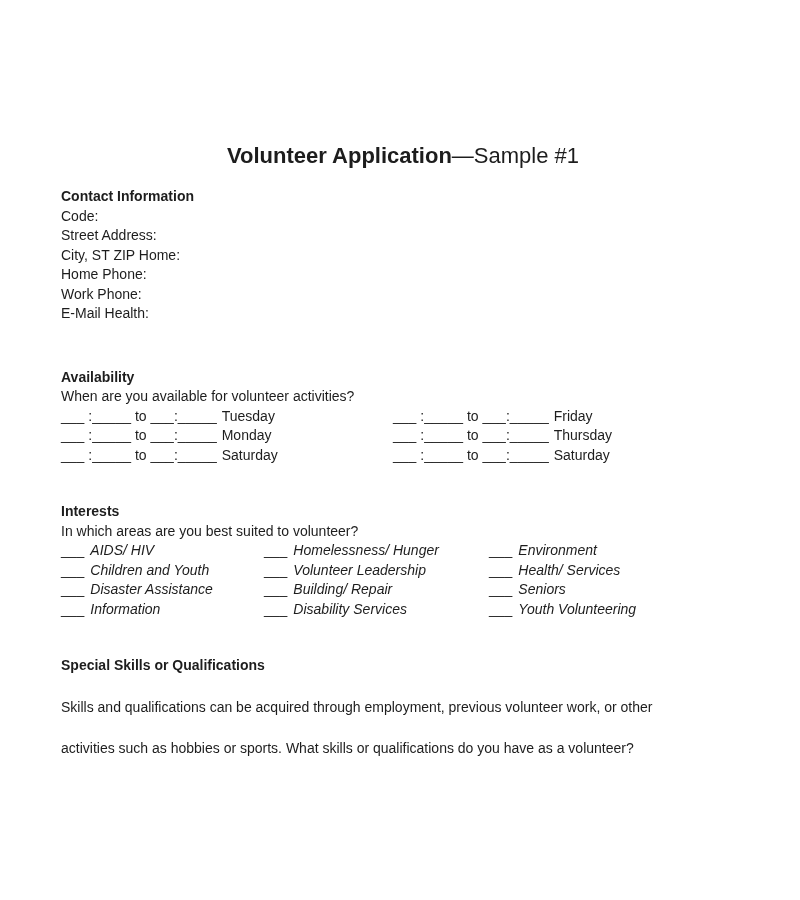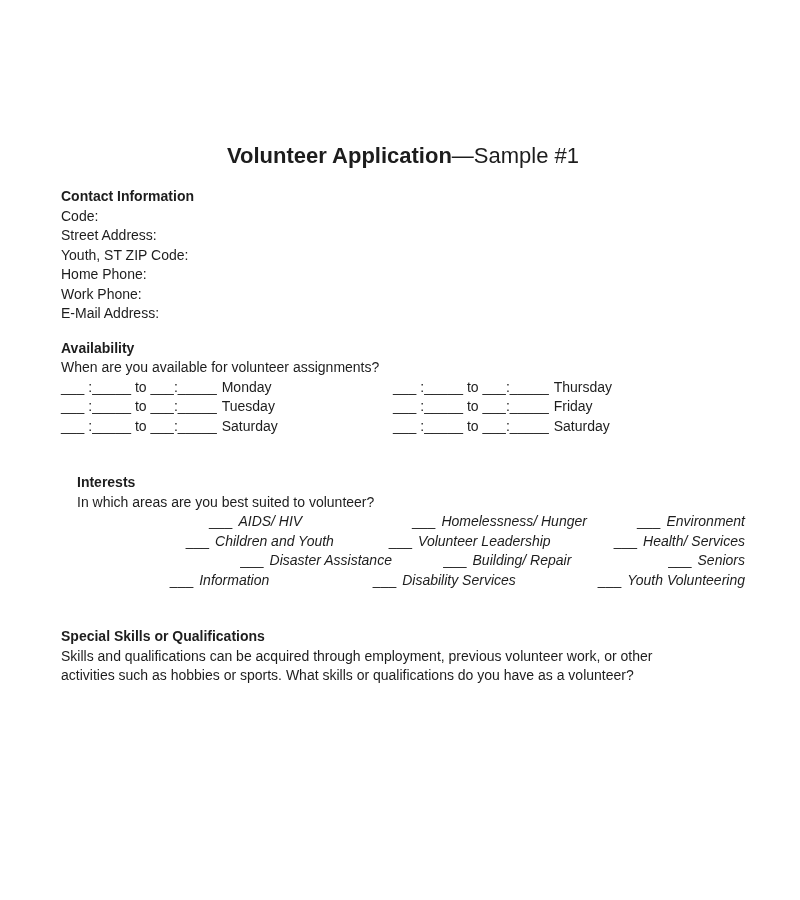--- a/index.html
+++ b/index.html
@@ -18,72 +18,72 @@
   }
   .doc-title {
     text-align: center;
     font-size: 22px;
     line-height: 26px;
   }
   .doc-title .title-bold { font-weight: bold; }
   .content-block { font-size: 14px; line-height: 19.5px; }
   .section-heading { font-weight: bold; }
   .contact-section { margin-top: 18px; }
-  .availability-section { margin-top: 15px; }
+  .availability-section { margin-top: 44px; }
   .availability-row { display: flex; }
   .availability-cell-left { width: 332px; }
   .blank { white-space: pre; }
   .day-label { margin-left: 5px; }
-  .interests-section { margin-top: 37px; margin-left: 16px; }
-  .interests-row { display: flex; justify-content: flex-end; }
+  .interests-section { margin-top: 37px; }
+  .interests-row { display: flex; }
   .interest-cell { display: flex; align-items: baseline; }
   .interest-cell-1 { width: 203px; }
   .interest-cell-2 { width: 225px; }
   .interest-label { margin-left: 6px; font-style: italic; }
   .skills-section { margin-top: 37px; }
-  .skills-line { white-space: nowrap; }
+  .skills-line { white-space: nowrap; margin-top: 22px; }
 </style>
 </head>
 <body>
 
 <div class="page">
 
   <div class="doc-title">
     <span class="title-bold">Volunteer Application</span><span class="title-suffix">—Sample #1</span>
   </div>
 
   <div class="content-block contact-section">
     <div class="section-heading">Contact Information</div>
     <div>Code:</div>
     <div>Street Address:</div>
-    <div>Youth, ST ZIP Code:</div>
+    <div>City, ST ZIP Home:</div>
     <div>Home Phone:</div>
     <div>Work Phone:</div>
-    <div>E-Mail Address:</div>
+    <div>E-Mail Health:</div>
   </div>
 
   <div class="content-block availability-section">
     <div class="section-heading">Availability</div>
-    <div>When are you available for volunteer assignments?</div>
+    <div>When are you available for volunteer activities?</div>
+
+    <div class="availability-row">
+      <div class="availability-cell-left">
+        <span class="blank">___ :_____ to ___:_____</span><span class="day-label">Tuesday</span>
+      </div>
+      <div class="availability-cell-right">
+        <span class="blank">___ :_____ to ___:_____</span><span class="day-label">Friday</span>
+      </div>
+    </div>
 
     <div class="availability-row">
       <div class="availability-cell-left">
         <span class="blank">___ :_____ to ___:_____</span><span class="day-label">Monday</span>
       </div>
       <div class="availability-cell-right">
         <span class="blank">___ :_____ to ___:_____</span><span class="day-label">Thursday</span>
-      </div>
-    </div>
-
-    <div class="availability-row">
-      <div class="availability-cell-left">
-        <span class="blank">___ :_____ to ___:_____</span><span class="day-label">Tuesday</span>
-      </div>
-      <div class="availability-cell-right">
-        <span class="blank">___ :_____ to ___:_____</span><span class="day-label">Friday</span>
       </div>
     </div>
 
     <div class="availability-row">
       <div class="availability-cell-left">
         <span class="blank">___ :_____ to ___:_____</span><span class="day-label">Saturday</span>
       </div>
       <div class="availability-cell-right">
         <span class="blank">___ :_____ to ___:_____</span><span class="day-label">Saturday</span>
       </div>

